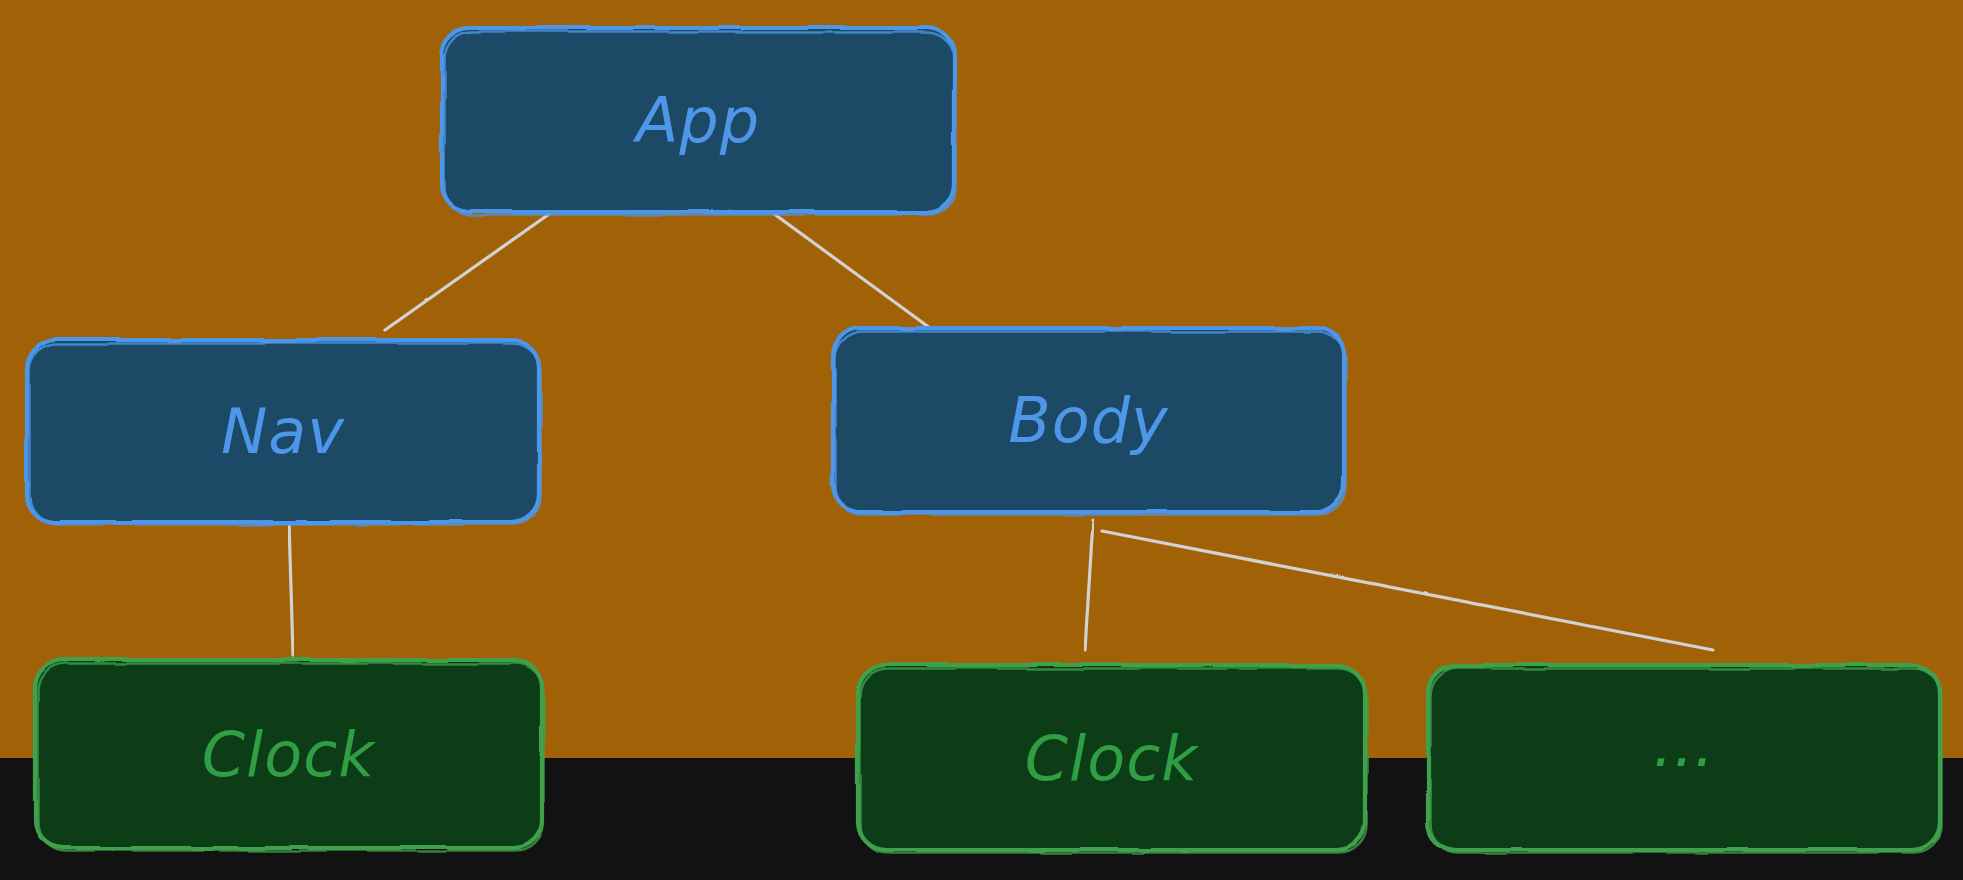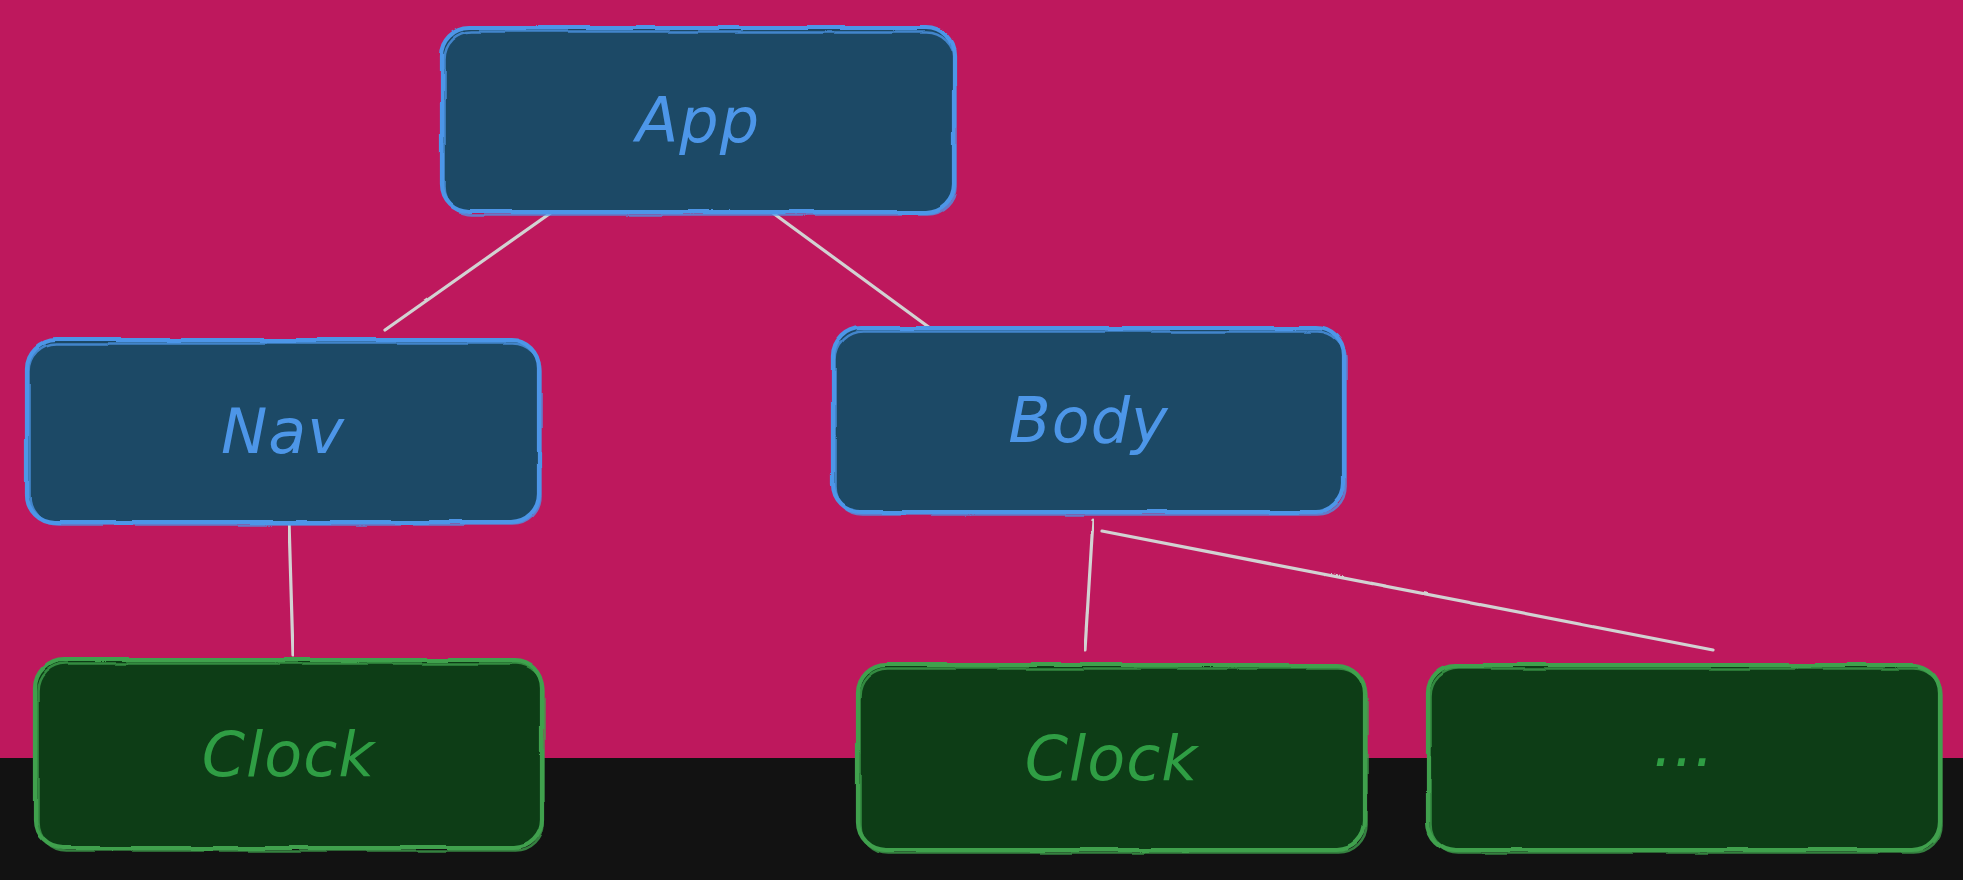--- a/index.html
+++ b/index.html
@@ -11,21 +11,21 @@
   body {
     width: 1963px;
     height: 880px;
     overflow: hidden;
     font-family: "DejaVu Sans", sans-serif;
   }
   #diagram-root {
     position: relative;
     width: 1963px;
     height: 758px;
-    background: #be185d;
+    background: #a16207;
   }
   #diagram-svg {
     position: absolute;
     left: 0;
     top: 0;
     width: 1963px;
     height: 880px;
     display: block;
   }
   .node-label {

